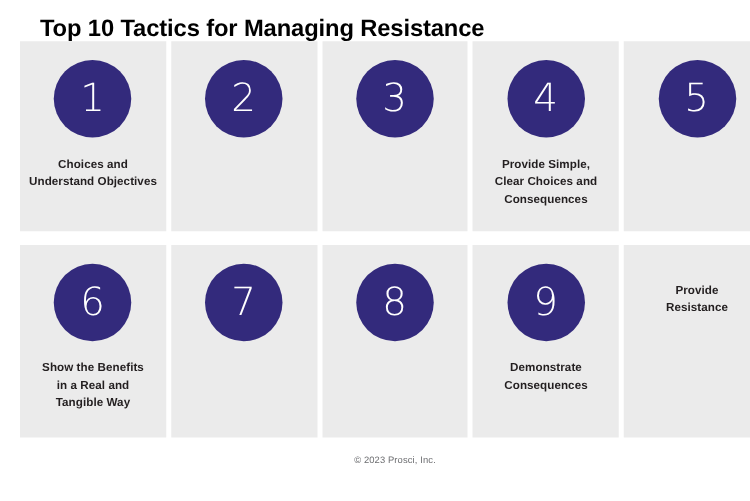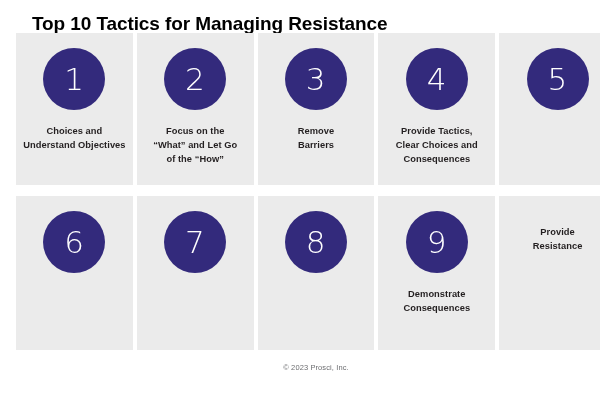--- a/index.html
+++ b/index.html
@@ -109,56 +109,54 @@
           <span class="circle-num">1</span>
         </div>
         <div class="cell-label">Choices and
 Understand Objectives</div>
       </div>
 
       <div class="cell">
         <div class="circle">
           <span class="circle-num">2</span>
         </div>
-        <div class="cell-label">Focus on the
-“What” and Let Go
-of the “How”</div>
       </div>
 
       <div class="cell">
         <div class="circle">
           <span class="circle-num">3</span>
         </div>
-        <div class="cell-label">Remove
-Barriers</div>
       </div>
 
       <div class="cell">
         <div class="circle">
           <span class="circle-num">4</span>
         </div>
-        <div class="cell-label">Provide Tactics,
+        <div class="cell-label">Provide Simple,
 Clear Choices and
 Consequences</div>
       </div>
 
       <div class="cell">
         <div class="circle">
           <span class="circle-num">5</span>
         </div>
       </div>
 
     </div>
 
     <div class="row row-2">
 
       <div class="cell">
         <div class="circle">
           <span class="circle-num">6</span>
         </div>
+        <div class="cell-label">Show the Benefits
+in a Real and
+Tangible Way</div>
       </div>
 
       <div class="cell">
         <div class="circle">
           <span class="circle-num">7</span>
         </div>
       </div>
 
       <div class="cell">
         <div class="circle">

